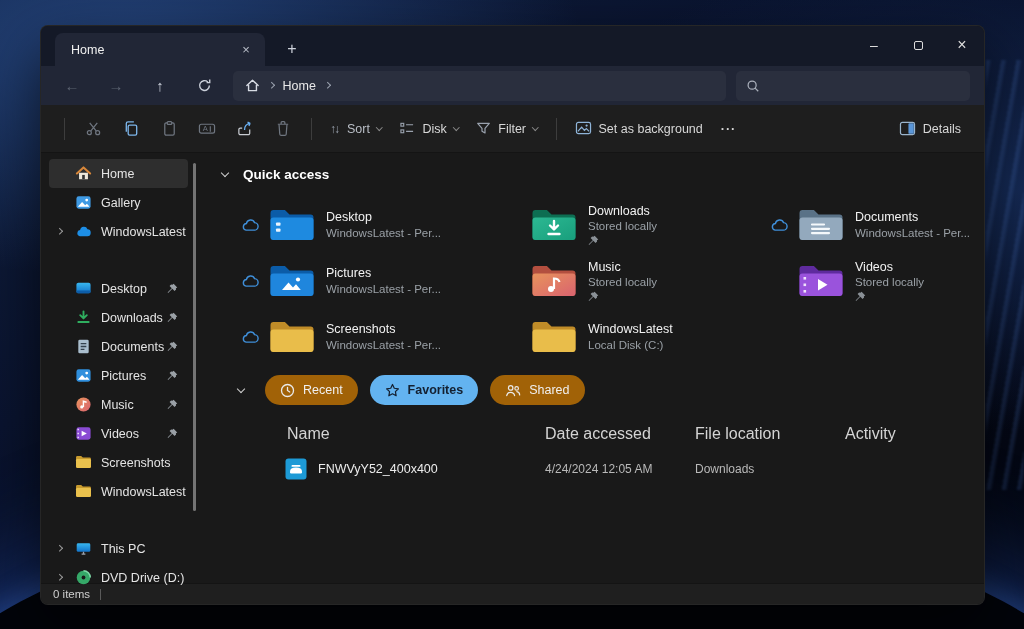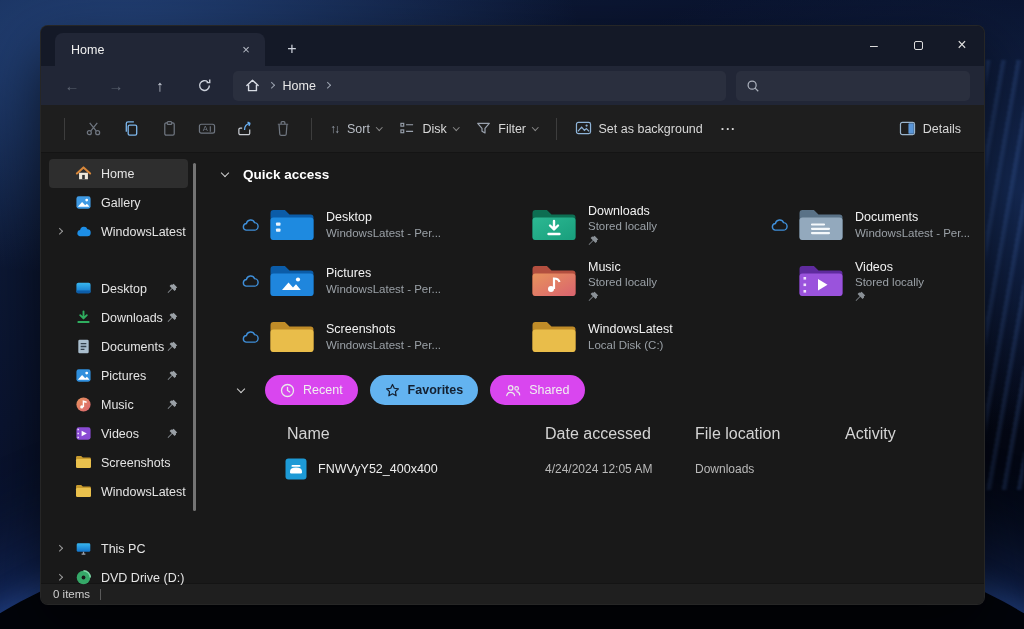--- a/index.html
+++ b/index.html
@@ -88,21 +88,21 @@
   .qa-grid { margin-top:12px; display:grid; grid-template-columns:294px 235px 1fr; padding-left:24px; }
   .qa-item { display:flex; align-items:center; height:56px; border-radius:4px; }
   .cloud-slot { width:26px; margin-right:6px; display:flex; align-items:center; justify-content:center; flex:none; }
   .foldr { width:46px; height:36px; margin-right:11px; flex:none; }
   .qa-text { display:flex; flex-direction:column; justify-content:center; line-height:1.3; min-width:0; }
   .qa-name { font-size:12.5px; color:#f2f2f2; }
   .qa-sub { font-size:11.5px; color:#9aa0a6; white-space:nowrap; }
   .qa-pin { height:12px; margin-top:1px; display:flex; }
 
   .pills { display:flex; align-items:center; margin-top:10px; padding-left:0; gap:12px; color:#d9d9d9; }
-  .pill { height:30px; border-radius:15px; background:#d946ef; color:#f0f0f0; display:flex; align-items:center; gap:8px; padding:0 15px; font-size:12.5px; }
+  .pill { height:30px; border-radius:15px; background:#a16207; color:#f0f0f0; display:flex; align-items:center; gap:8px; padding:0 15px; font-size:12.5px; }
   .pill.active { background:#63b3f0; color:#142030; font-weight:bold; }
 
   .tbl-head { margin-top:20px; display:grid; grid-template-columns:258px 150px 150px 1fr; padding-left:74px; color:#d4d4d4; font-size:16px; }
   .tbl-row { margin-top:12px; display:grid; grid-template-columns:260px 150px 150px 1fr; padding-left:72px; align-items:center; height:28px; border-radius:4px; }
   .cell-name { display:flex; align-items:center; gap:11px; color:#ececec; font-size:12.5px; }
   .cell-dim { color:#b9b9b9; font-size:12px; }
 
   .statusbar { height:21px; background:#1f1f1f; border-top:1px solid #141414; display:flex; align-items:center; gap:10px; padding-left:12px; flex:none; color:#cfcfcf; font-size:11.5px; }
   .status-div { width:1px; height:11px; background:#5a5a5a; }
 </style>

